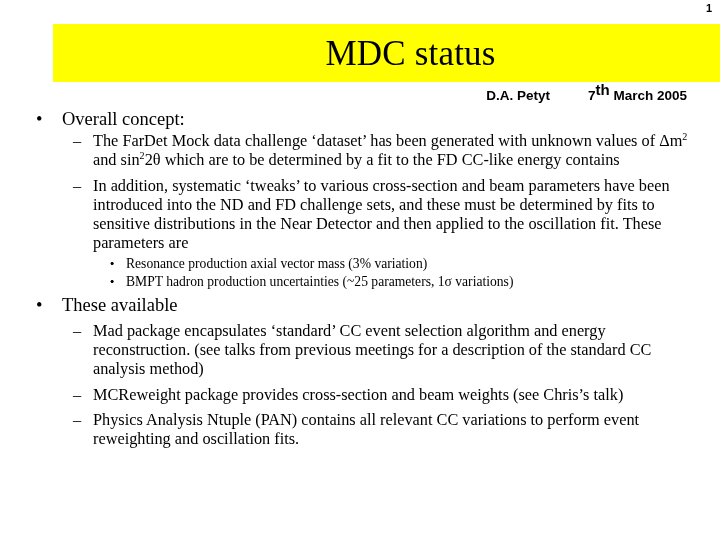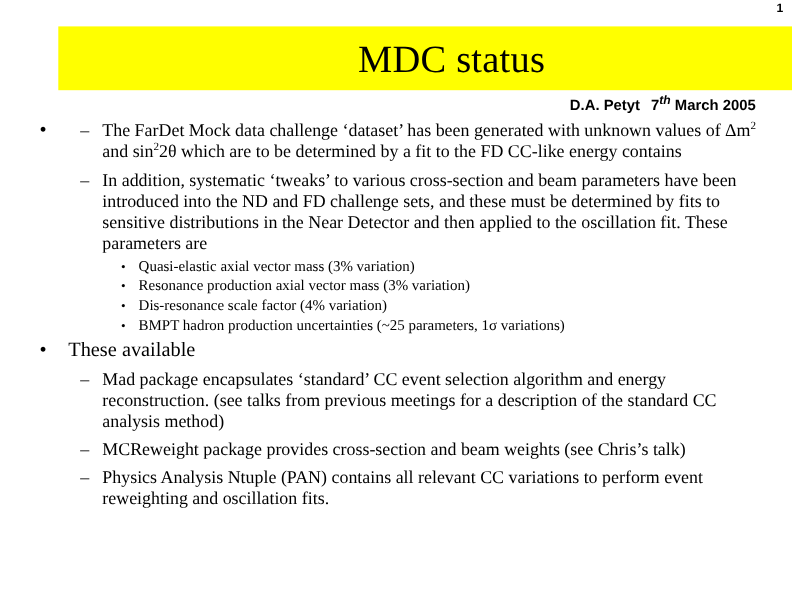--- a/index.html
+++ b/index.html
@@ -54,26 +54,25 @@
   .byline {
     position: absolute;
     right: 33px;
     top: 88px;
     font-family: "Liberation Sans", "DejaVu Sans", sans-serif;
     font-size: 13.5px;
     font-weight: bold;
     color: #000000;
     white-space: nowrap;
   }
-  .byline .author { margin-right: 10px; }
+  .byline .author { margin-right: 38px; }
   .byline sup {
-    font-size: 11px;
+    font-size: 15px;
     vertical-align: super;
     line-height: 0;
-    font-style: italic;
   }
 
   
   .body-area {
     position: absolute;
     left: 0;
     top: 108px;
     width: 720px;
   }
 
@@ -145,46 +144,45 @@
 </div>
 
 <div class="byline">
   <span class="author">D.A. Petyt</span><span>7</span><sup>th</sup><span> March 2005</span>
 </div>
 
 <div class="body-area">
 
   <div class="lvl1">
     <span class="mark">•</span>
+    <span>Overall concept:</span>
   </div>
 
   <div class="lvl2">
     <span class="mark">–</span>
     <span>The FarDet Mock data challenge ‘dataset’ has been generated with unknown values of Δm</span><sup class="sub-sup">2</sup><span> and sin</span><sup class="sub-sup">2</sup><span>2θ which are to be determined by a fit to the FD CC-like energy contains</span>
   </div>
 
   <div class="spacer-sm"></div>
 
   <div class="lvl2">
     <span class="mark">–</span>
     <span>In addition, systematic ‘tweaks’ to various cross-section and beam parameters have been introduced into the ND and FD challenge sets, and these must be determined by fits to sensitive distributions in the Near Detector and then applied to the oscillation fit. These parameters are</span>
   </div>
 
   <div class="group-lvl3">
     <div class="lvl3">
       <span class="mark">•</span>
-      <span>Quasi-elastic axial vector mass (3% variation)</span>
     </div>
     <div class="lvl3">
       <span class="mark">•</span>
       <span>Resonance production axial vector mass (3% variation)</span>
     </div>
     <div class="lvl3">
       <span class="mark">•</span>
-      <span>Dis-resonance scale factor (4% variation)</span>
     </div>
     <div class="lvl3">
       <span class="mark">•</span>
       <span>BMPT hadron production uncertainties (~25 parameters, 1σ variations)</span>
     </div>
   </div>
 
   <div class="lvl1">
     <span class="mark">•</span>
     <span>These available</span>

